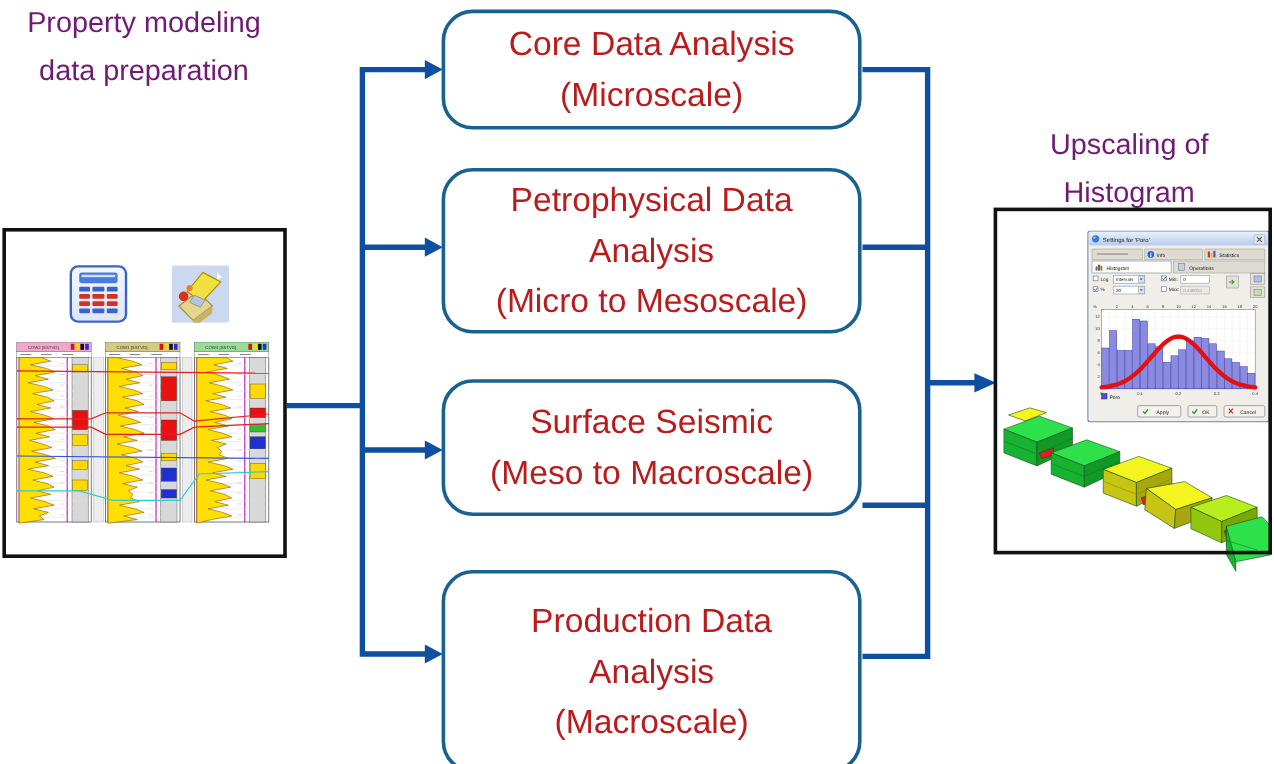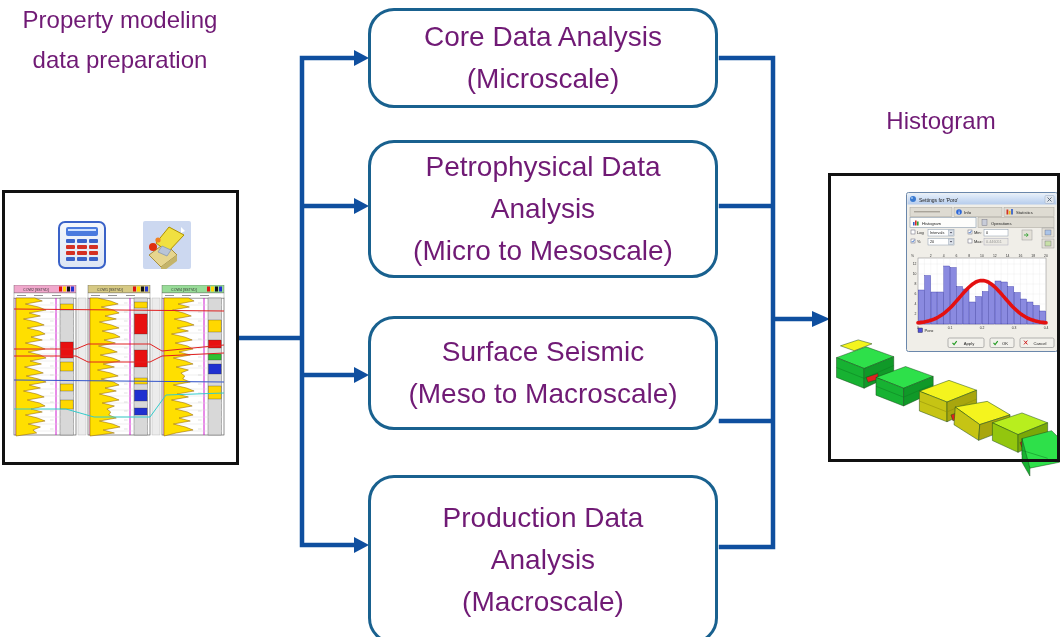--- a/index.html
+++ b/index.html
@@ -3,21 +3,21 @@
 <meta charset="utf-8">
 <style>
   html,body{margin:0;padding:0;background:#fff;}
   .canvas{position:relative;width:1062px;height:637px;background:#fff;overflow:hidden;
           font-family:"Liberation Sans",sans-serif;}
   .connectors{position:absolute;left:0;top:0;z-index:1;}
   .title{position:absolute;color:#701a75;font-size:24px;line-height:1.65;text-align:center;z-index:2;}
   .left-title{left:0;top:110;width:240px;}
   .right-title{left:830px;top:101px;width:222px;}
   .fbox{position:absolute;left:368px;width:350px;box-sizing:border-box;border:3px solid #19618f;
-        border-radius:26px;background:#fff;color:#701a75;font-size:28px;line-height:1.5;
+        border-radius:26px;background:#fff;color:#b91c1c;font-size:28px;line-height:1.5;
         text-align:center;display:flex;flex-direction:column;justify-content:center;z-index:2;}
   .fbox-core{top:8px;height:100px;}
   .fbox-petro{top:140px;height:138px;justify-content:center;}
   .fbox-seis{top:316px;height:114px;}
   .fbox-prod{top:475px;height:169px;}
   .left-box{position:absolute;left:2px;top:190px;width:237px;height:275px;box-sizing:border-box;
             border:3px solid #111;background:#fff;z-index:2;}
   .right-box{position:absolute;left:828px;top:173px;width:232px;height:289px;box-sizing:border-box;
              border:3px solid #111;background:transparent;z-index:6;pointer-events:none;}
   .model3d{position:absolute;left:836px;top:332px;width:224px;height:148px;background:#fff;z-index:3;}
@@ -51,20 +51,21 @@
       <polygon points="812,311 812,327 830,319"></polygon>
     </g>
   </svg>
 
   <div class="title left-title">
     <div>Property modeling</div>
     <div>data preparation</div>
   </div>
 
   <div class="title right-title">
+    <div>Upscaling of</div>
     <div>Histogram</div>
   </div>
 
   <div class="left-box">
     <div class="icon calc">
       <div class="scr"></div>
       <div class="keys">
         <i class="k-b"></i>
           <i class="k-b"></i>
           <i class="k-b"></i>

